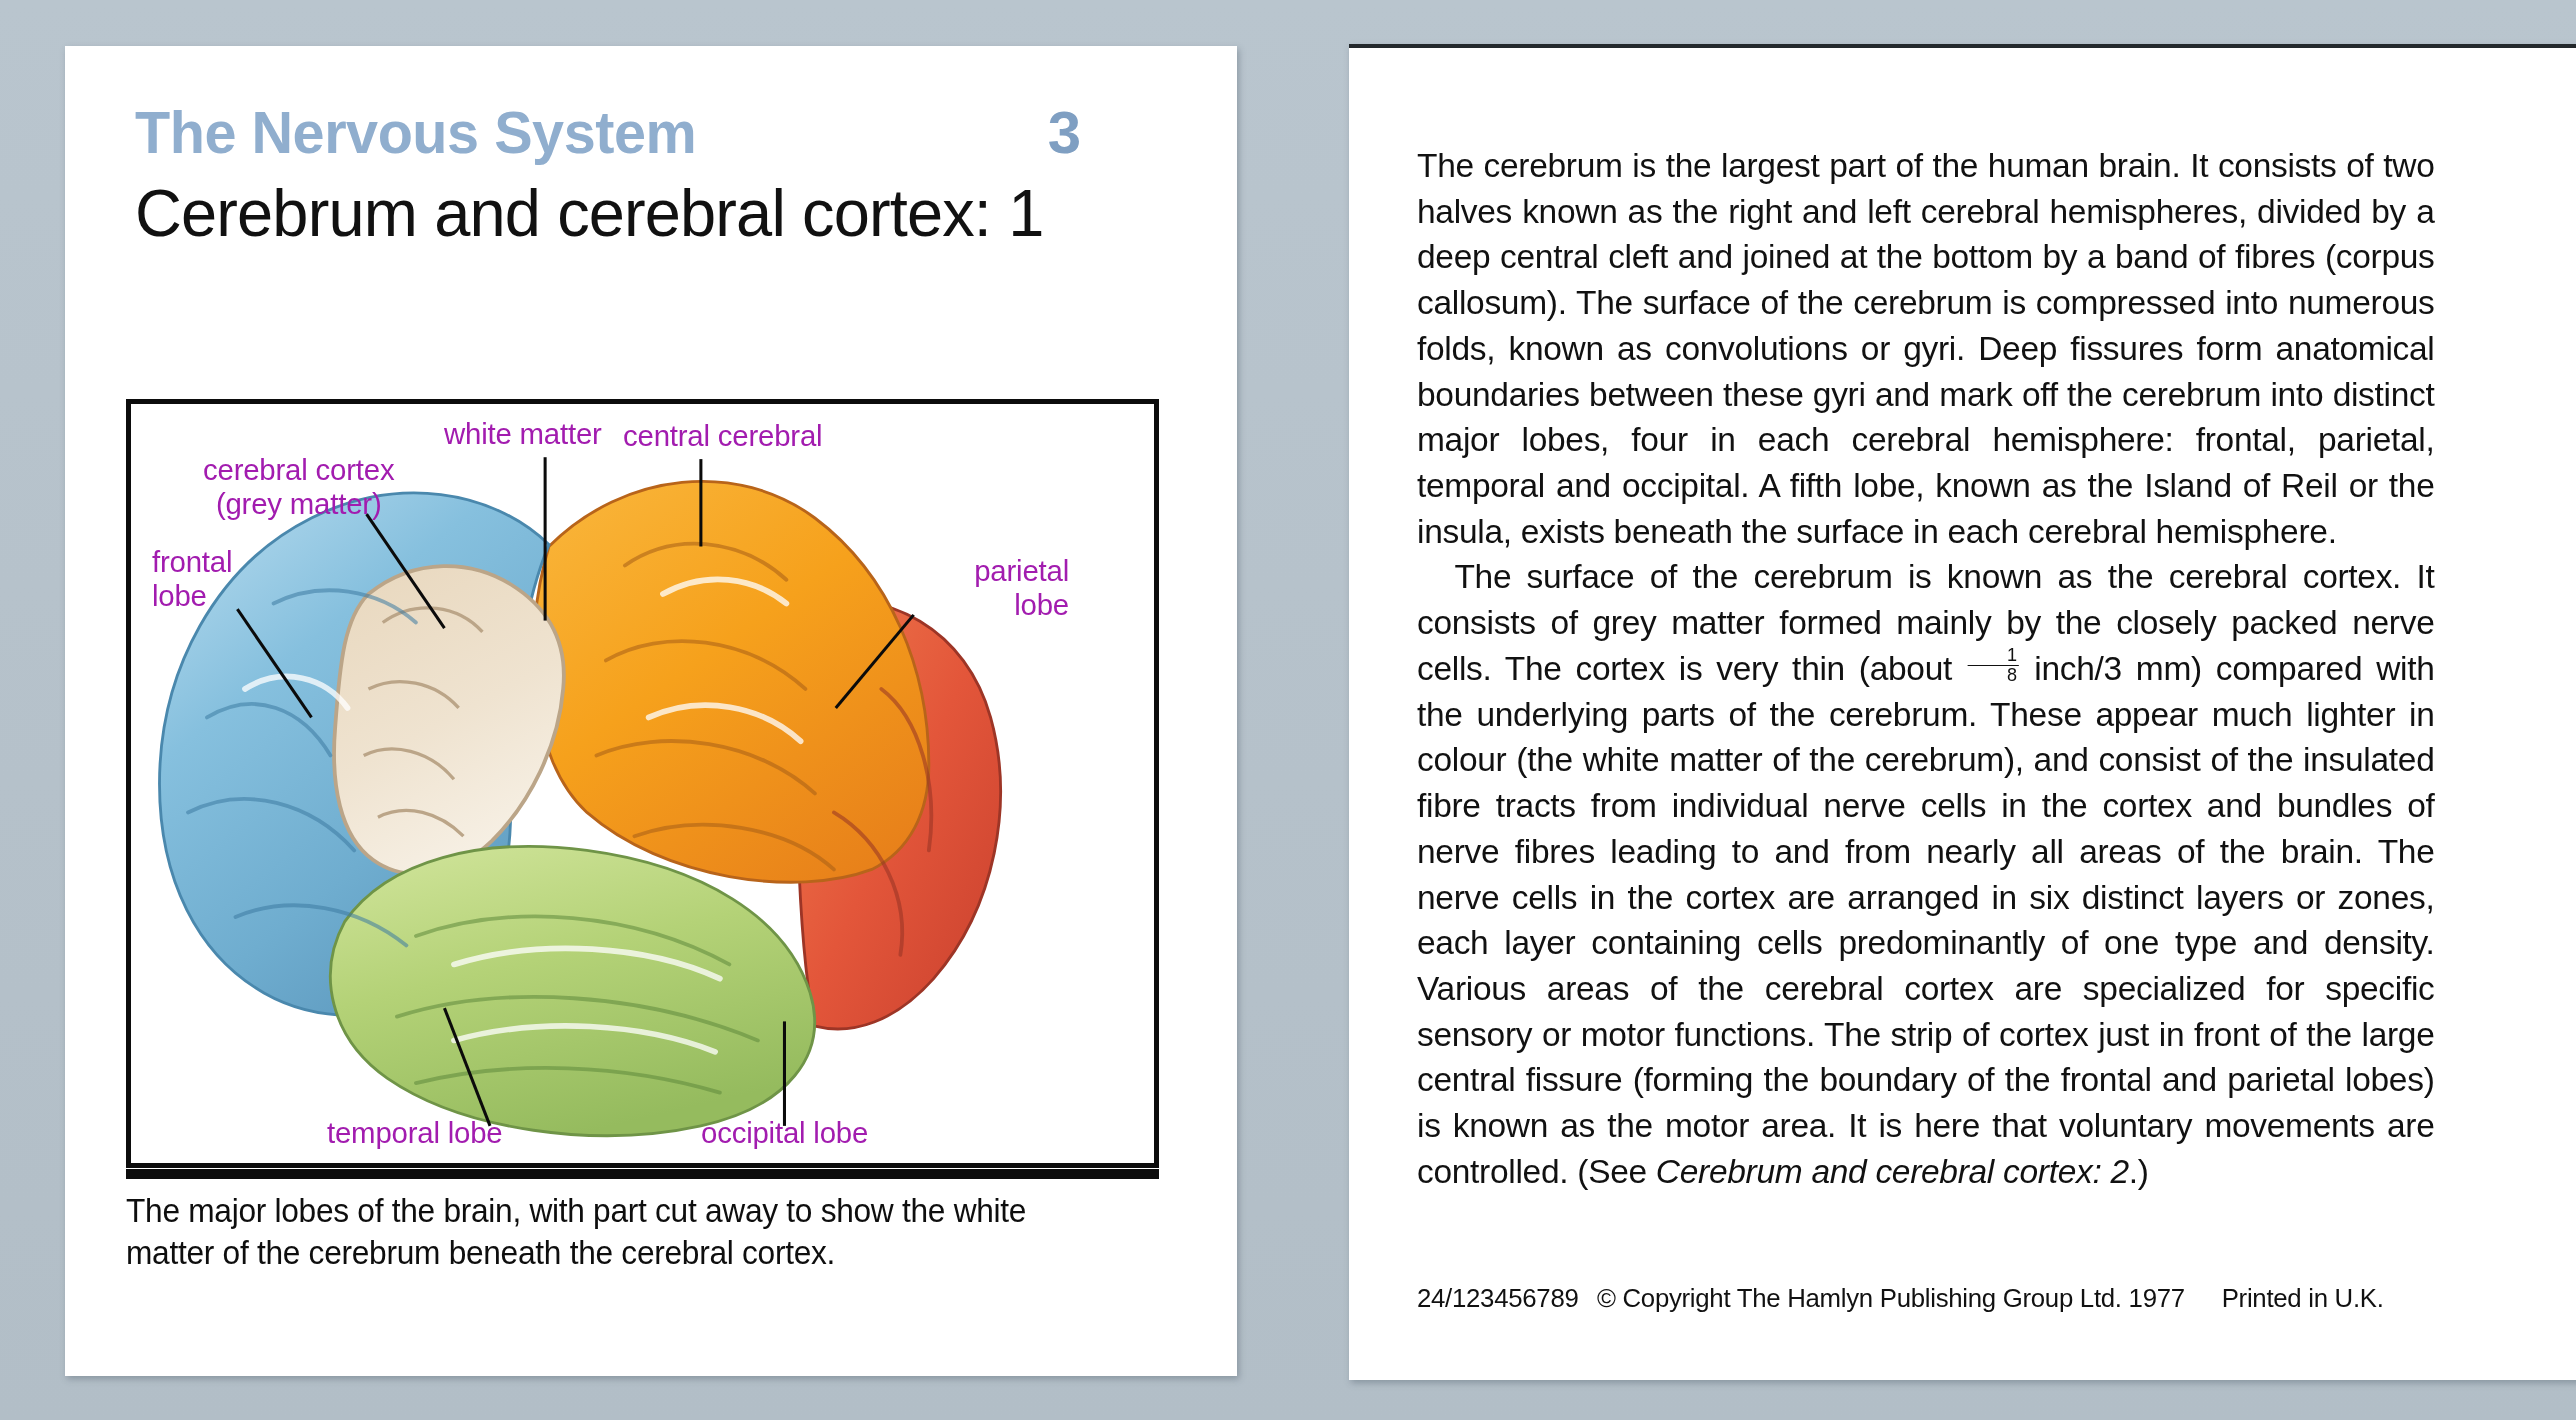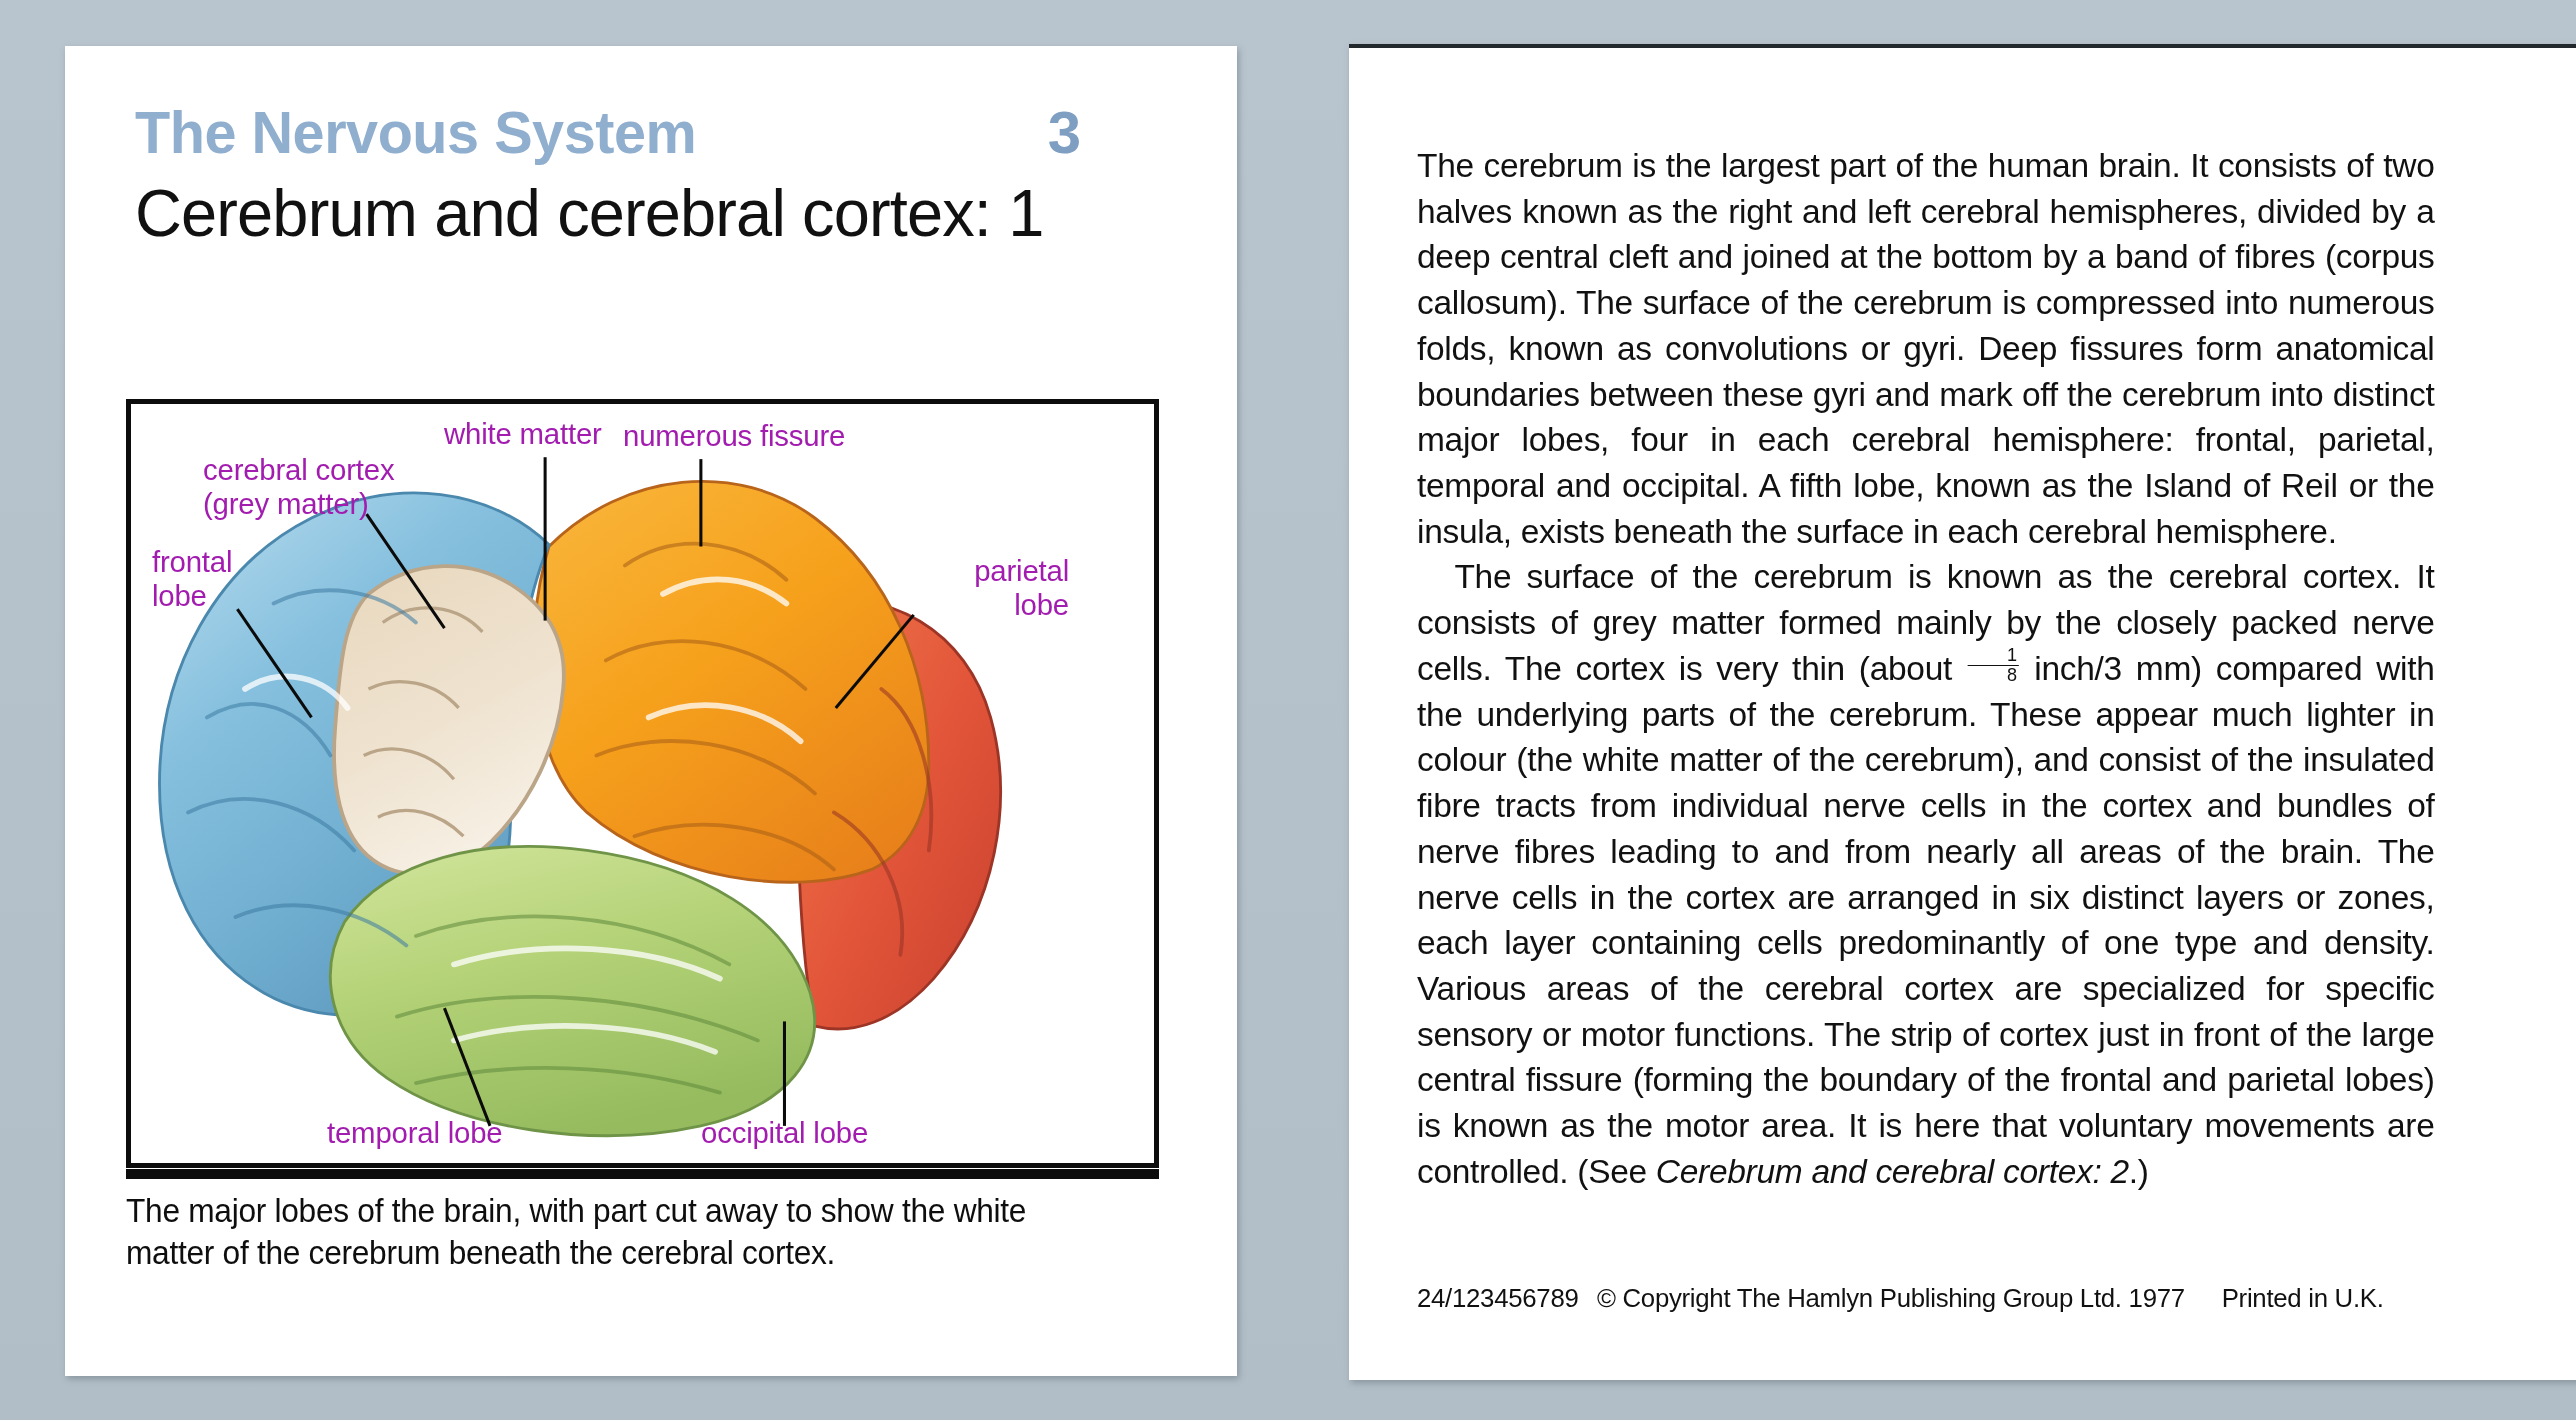--- a/index.html
+++ b/index.html
@@ -281,26 +281,26 @@
           <line x1="436" y1="56" x2="436" y2="228"></line>
           <line x1="600" y1="58" x2="600" y2="150"></line>
           <line x1="112" y1="216" x2="190" y2="330"></line>
           <line x1="824" y1="222" x2="742" y2="320"></line>
           <line x1="378" y1="760" x2="330" y2="636"></line>
           <line x1="688" y1="760" x2="688" y2="650"></line>
         </g>
       </svg>
 
       
-      <div class="dlabel" style="left:72px; top:49px;">cerebral cortex
+      <div class="dlabel" style="left:72px; top:49px;text-align:center;">cerebral cortex
 (grey matter)</div>
 
       <div class="dlabel" style="left:313px; top:13.3px;">white matter</div>
 
-      <div class="dlabel" style="left:492px; top:15px;">numerous fissure</div>
+      <div class="dlabel" style="left:492px; top:15px;">central cerebral</div>
 
       <div class="dlabel" style="left:21px; top:141px;">frontal
 lobe</div>
 
       <div class="dlabel" style="left:805px; top:150px; text-align:right; width:133px;">parietal
 lobe</div>
 
       <div class="dlabel" style="left:196px; top:712px;">temporal lobe</div>
 
       <div class="dlabel" style="left:570px; top:712px;">occipital lobe</div>

